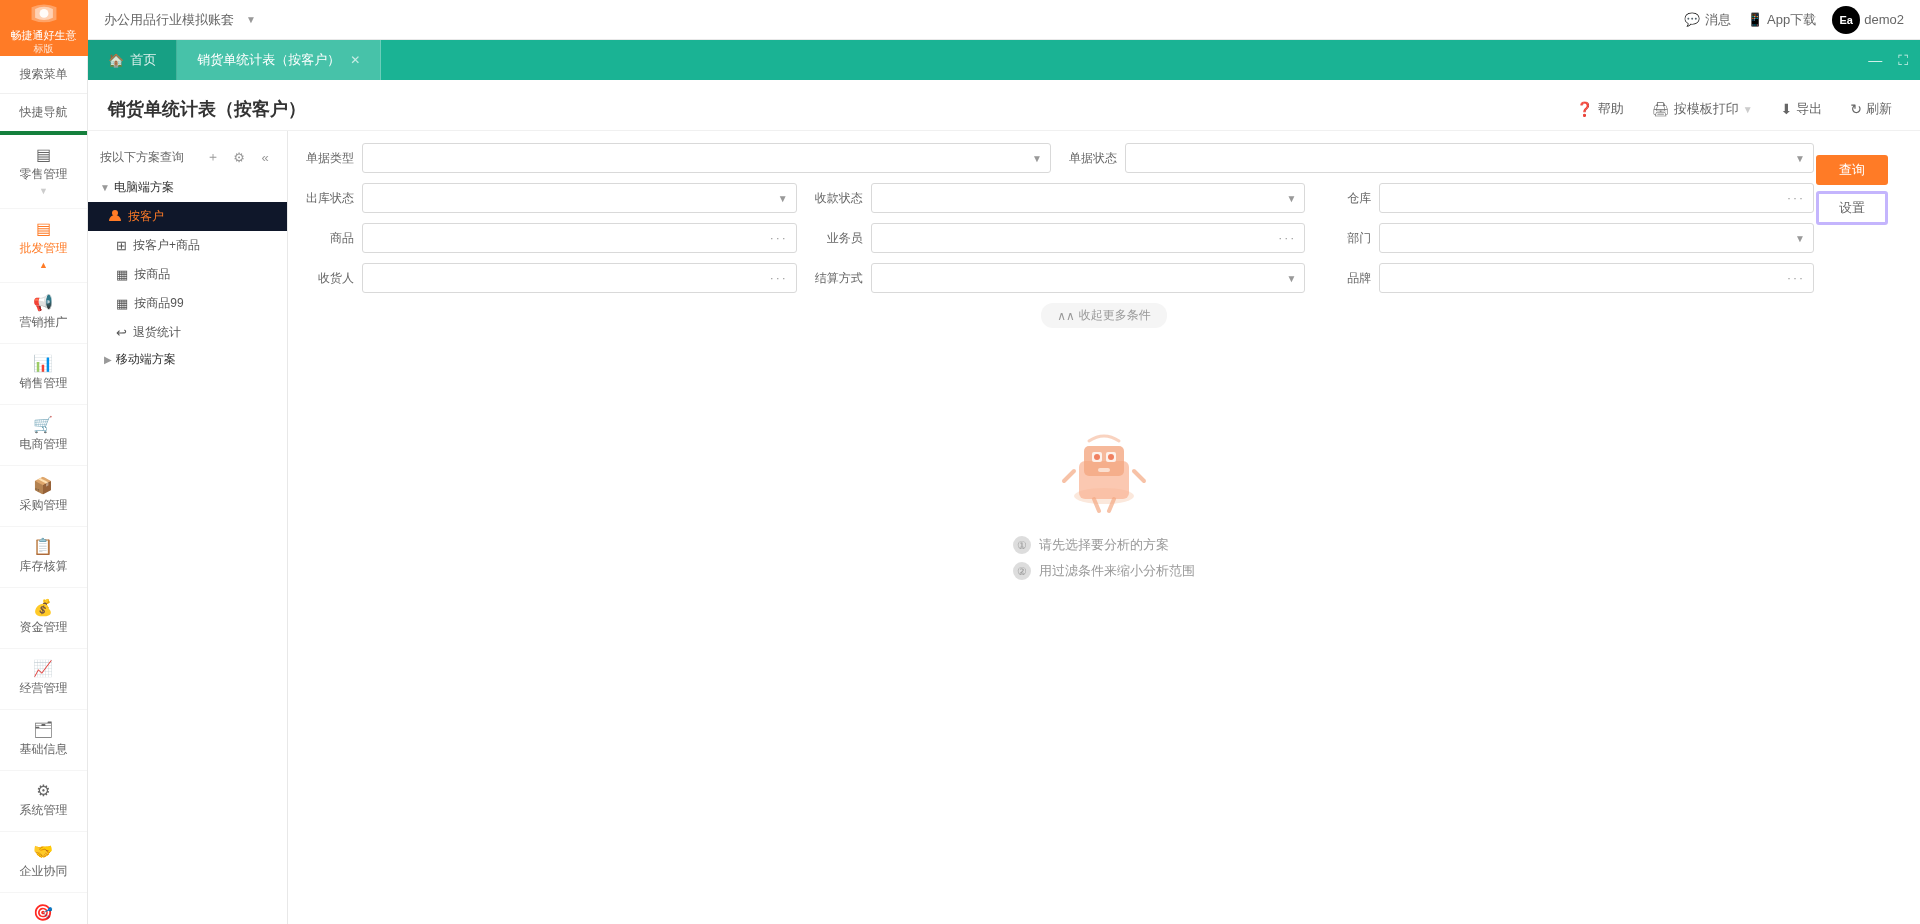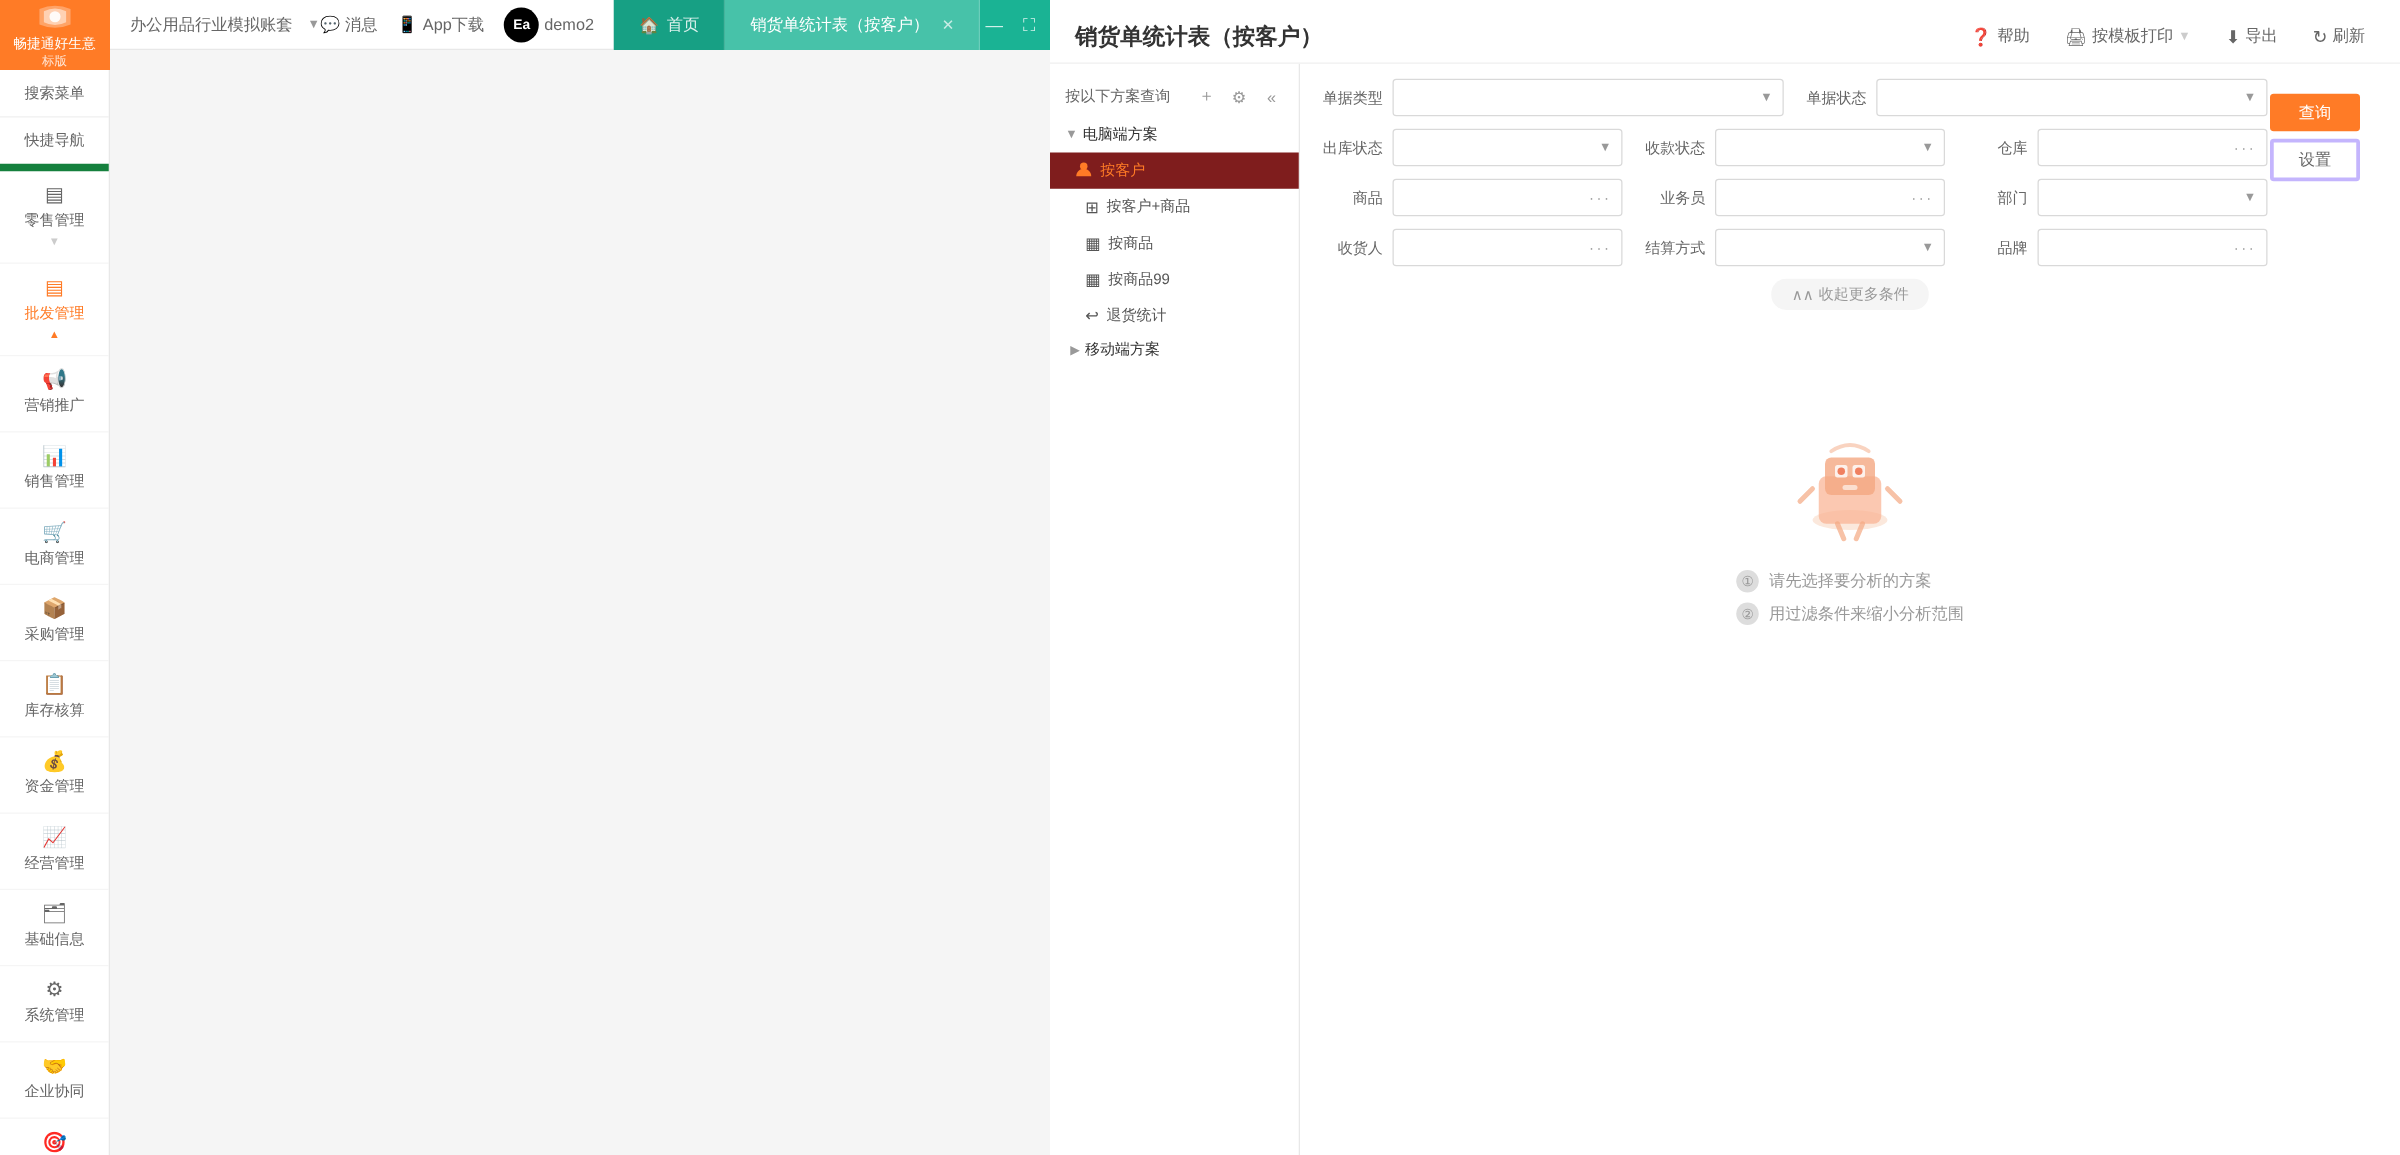--- a/index.html
+++ b/index.html
@@ -58,21 +58,21 @@
     .sidebar-nav-item.active { color: #ff7b26; }
     .sidebar-nav-item .nav-icon {
       font-size: 16px;
       line-height: 1;
     }
 
     
     .main-area {
       flex: 1;
       display: flex;
-      flex-direction: row;
+      flex-direction: column;
       overflow: hidden;
     }
 
     
     .top-header {
       height: 40px;
       background: #fff;
       border-bottom: 1px solid #e8e8e8;
       display: flex;
       align-items: center;
@@ -262,21 +262,21 @@
       padding: 6px 12px 6px 28px;
       display: flex;
       align-items: center;
       gap: 6px;
       color: #555;
       font-size: 12px;
       cursor: pointer;
     }
     .scheme-item.active {
       color: #ff7b26;
-      background: #7f1d1d;
+      background: #0f172a;
       padding-left: 20px;
     }
     .scheme-item-icon {
       font-size: 13px;
     }
     .scheme-sub-category {
       padding: 4px 12px 4px 16px;
       display: flex;
       align-items: center;
       gap: 4px;
@@ -464,21 +464,21 @@
       flex-shrink: 0;
     }
 
     
     .quick-nav {
       padding: 10px 0;
       width: 100%;
       text-align: center;
       color: #666;
       font-size: 12px;
-      border-bottom: 6px solid #15803d;
+      border-bottom: 4px solid #15803d;
       cursor: pointer;
     }
   </style>
 </head>
 <body>
 
 <div class="sidebar">
   <div class="sidebar-logo">
     <svg class="sidebar-logo-icon" viewBox="0 0 36 30" fill="none">
       <path d="M4 8 Q18 2 32 8 L32 22 Q18 28 4 22 Z" fill="rgba(255,255,255,0.3)"></path>

